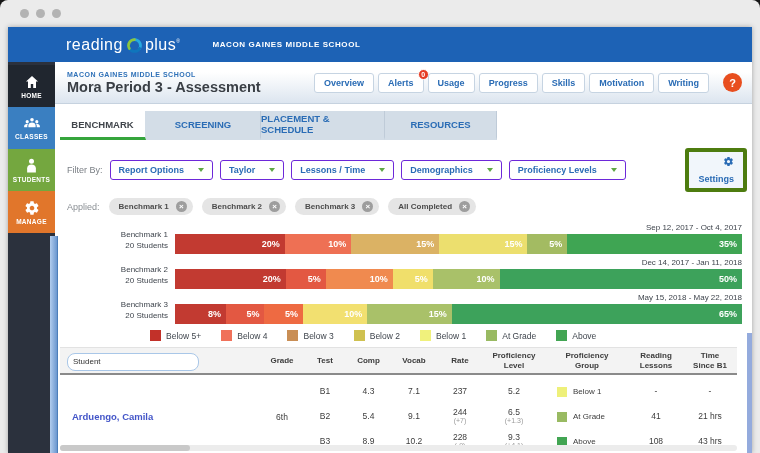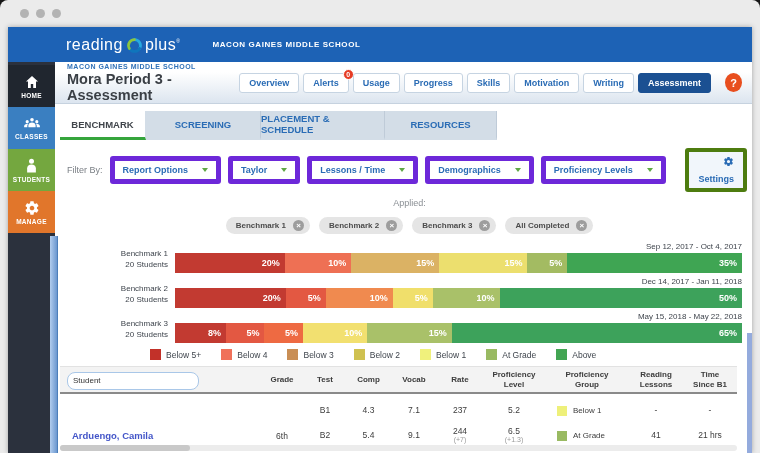--- a/index.html
+++ b/index.html
@@ -63,31 +63,31 @@
   .tabs { display:flex; height:29px; margin:7px 0 0 5px; }
   .tab { display:flex; align-items:center; justify-content:center; font-size:9.5px; font-weight:bold;
     color:#2a6cb5; background:#d3dde7; border-right:1px solid #bfcbd8;
     border-bottom:3px solid #d3dde7; cursor:pointer; }
   .tab.active { background:#fff; color:#40454b; border-bottom-color:#35a53c; border-right-color:#d3dde7; }
 
   
   .filterrow { margin-top:8px; padding:0 5px 0 12px; display:flex; align-items:center; gap:7px; }
   .flabel { font-size:9px; color:#7a7f85; }
   .fdrop { display:flex; align-items:center; gap:14px; padding:4px 8px; background:#fff;
-    border:5px solid #6d28d9; border-radius:3px; font-size:9px; font-weight:600; color:#2a6cb5;
+    border:1px solid #6d28d9; border-radius:3px; font-size:9px; font-weight:600; color:#2a6cb5;
     cursor:pointer; }
   .gchev { width:0; height:0; border-left:3.5px solid transparent; border-right:3.5px solid transparent;
     border-top:4.5px solid #5fa744; }
   .fright { margin-left:auto; display:flex; gap:6px; }
   .fbtn { display:flex; align-items:flex-end; gap:5px; padding:4px 9px; background:#f1f6fb;
     border:4px solid #4d7c0f; border-radius:3px; font-size:9px; font-weight:600; color:#2a6cb5;
     cursor:pointer; font-family:inherit;flex-direction:column; }
 
   
-  .appliedrow { margin-top:6px; padding-left:12px; display:flex; align-items:center; gap:9px;flex-direction:column; }
+  .appliedrow { margin-top:6px; padding-left:12px; display:flex; align-items:center; gap:9px; }
   .alabel { font-size:9px; color:#8a8f94; }
   .chip { display:flex; align-items:center; gap:7px; background:#e5e5e5; border-radius:10px;
     padding:3px 6px 3px 10px; font-size:8px; font-weight:bold; color:#4c4c4c; cursor:pointer; }
   .chip-x { width:11px; height:11px; border-radius:50%; background:#9d9d9d; color:#fff; font-size:8px;
     display:flex; align-items:center; justify-content:center; }
 
   
   .charts { margin-top:8px; }
   .bench { display:flex; margin-bottom:4px; padding-right:10px; }
   .b-label { width:113px; text-align:right; font-size:8px; color:#3f454d; line-height:1.3;
@@ -206,21 +206,20 @@
               <div class="ph-title">Mora Period 3 - Assessment</div>
             </div>
             <div class="ph-nav" id="phnav">
                 <button class="nav-btn"><span>Overview</span></button>
                 <button class="nav-btn"><span>Alerts</span><span class="badge">0</span></button>
                 <button class="nav-btn"><span>Usage</span></button>
                 <button class="nav-btn"><span>Progress</span></button>
                 <button class="nav-btn"><span>Skills</span></button>
                 <button class="nav-btn"><span>Motivation</span></button>
                 <button class="nav-btn"><span>Writing</span></button>
-                <button class="nav-btn active"><span>Assessment</span></button>
               </div>
             <div class="help">?</div>
           </div>
 
           <div class="tabs" id="tabs">
               <div class="tab active" style="width: 86px;">BENCHMARK</div>
               <div class="tab" style="width: 115px;">SCREENING</div>
               <div class="tab" style="width: 124px;">PLACEMENT &amp; SCHEDULE</div>
               <div class="tab" style="width: 112px;">RESOURCES</div>
             </div>

